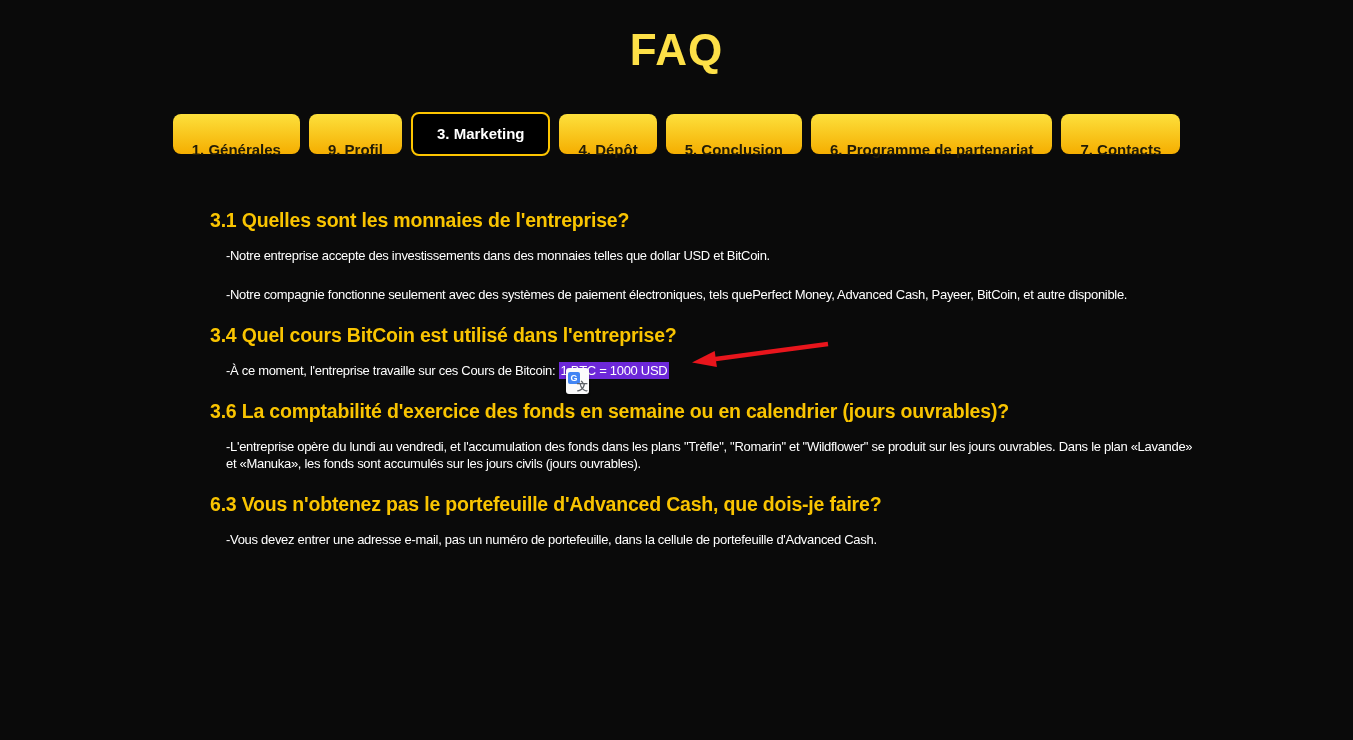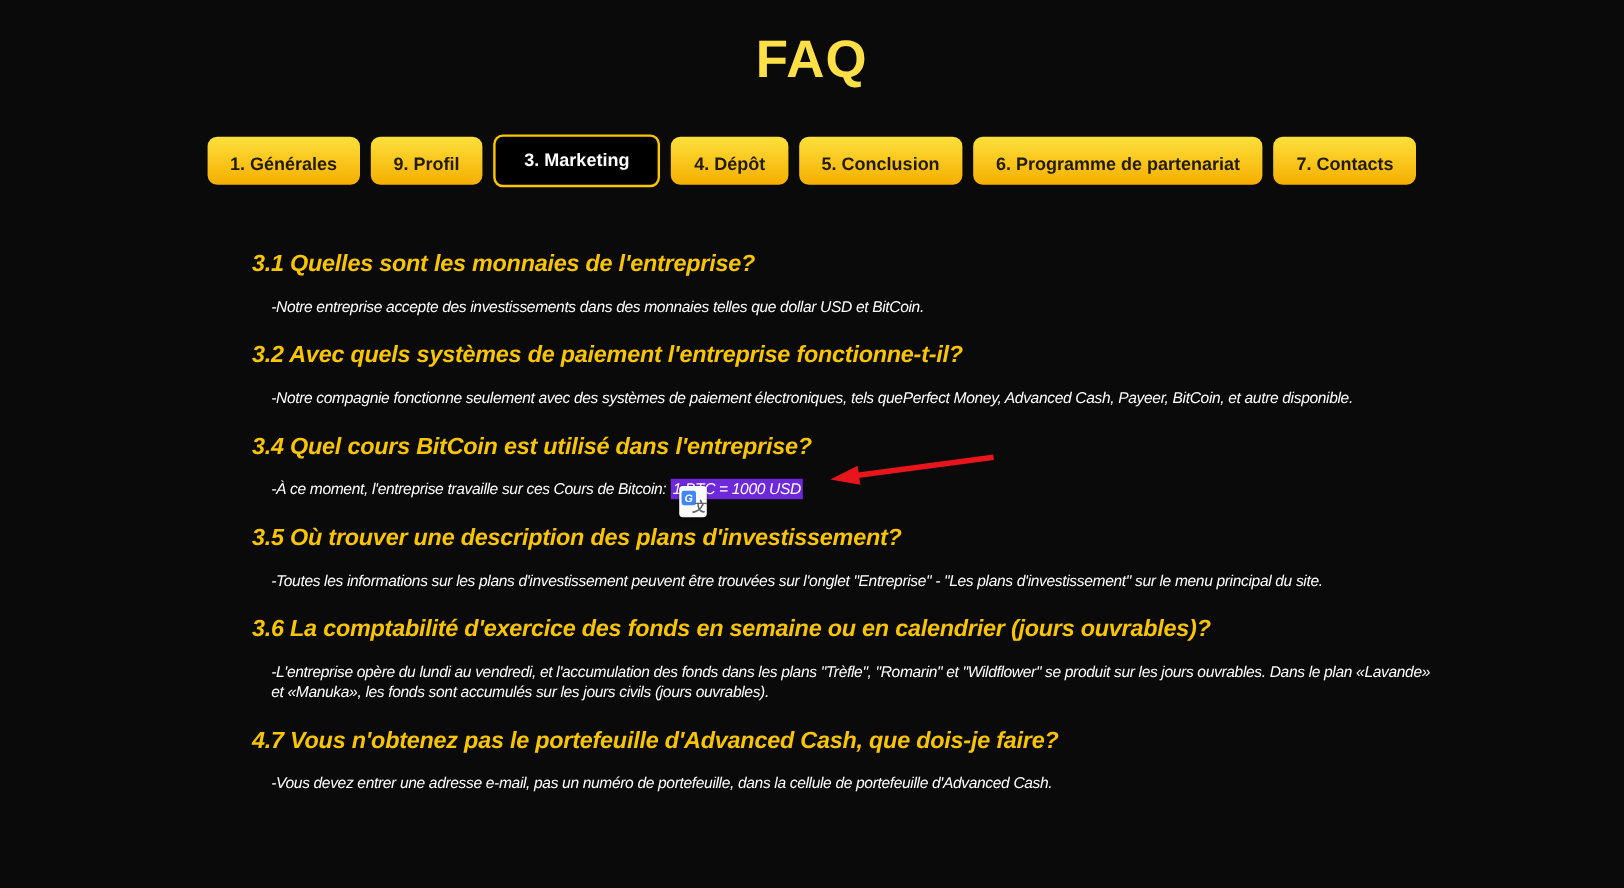--- a/index.html
+++ b/index.html
@@ -29,21 +29,21 @@
     align-items: center;
     gap: 9px;
     margin-top: 37px;
     height: 46px;
   }
   .tab {
     background: linear-gradient(180deg, #fde03c 0%, #f5ae00 100%);
     color: #211b07;
     font-weight: bold;
     font-size: 15px;
-    padding: 4px 19px;
+    padding: 16px 19px;
     height: 40px;
     line-height: 40px;
     border-radius: 8px;
     border: none;
     font-family: "Liberation Sans", sans-serif;
     cursor: pointer;
     white-space: nowrap;
   }
   .tab.active {
     background: #000000;
@@ -53,21 +53,20 @@
     line-height: 40px;
     padding: 0 24px;
   }
   .content {
     width: 1002px;
     margin: 53px 0 0 210px;
   }
   .faq-section {
     margin-bottom: 22px;
     position: relative;
-    font-style: italic;
   }
   .faq-q {
     color: #f9c401;
     font-size: 19.5px;
     font-weight: bold;
     margin: 0 0 5px 0;
     line-height: 21px;
     letter-spacing: -0.2px;
   }
   .faq-a {
@@ -139,48 +138,43 @@
 </div>
 
 <div class="content">
 
   <div class="faq-section">
     <h3 class="faq-q">3.1 Quelles sont les monnaies de l'entreprise?</h3>
     <p class="faq-a">-Notre entreprise accepte des investissements dans des monnaies telles que dollar USD et BitCoin.</p>
   </div>
 
   <div class="faq-section">
-    <h3 class="faq-q">3.2 Avec quels systèmes de paiement l'entreprise fonctionne-t-il?</h3>
     <p class="faq-a">-Notre compagnie fonctionne seulement avec des systèmes de paiement électroniques, tels quePerfect Money, Advanced Cash, Payeer, BitCoin, et autre disponible.</p>
   </div>
 
   <div class="faq-section">
   </div>
 
   <div class="faq-section">
     <h3 class="faq-q">3.4 Quel cours BitCoin est utilisé dans l'entreprise?</h3>
     <p class="faq-a"><span>-À ce moment, l'entreprise travaille sur ces Cours de Bitcoin: </span><span class="selection-hl">1 BTC = 1000 USD</span></p>
     <svg class="annotation-arrow" width="160" height="34" viewBox="0 0 160 34">
       <line x1="34" y1="24.5" x2="150" y2="9" stroke="#e8151c" stroke-width="4.5"></line>
       <polygon points="14,27.5 36.7,16.1 38.9,31.9" fill="#e8151c"></polygon>
     </svg>
     <div class="gt-icon">
       <span class="gt-g">G</span>
       <span class="gt-char">文</span>
     </div>
   </div>
 
-  <div class="faq-section">
-    <h3 class="faq-q">3.5 Où trouver une description des plans d'investissement?</h3>
-    <p class="faq-a">-Toutes les informations sur les plans d'investissement peuvent être trouvées sur l'onglet "Entreprise" - "Les plans d'investissement" sur le menu principal du site.</p>
-  </div>
 
   <div class="faq-section">
     <h3 class="faq-q">3.6 La comptabilité d'exercice des fonds en semaine ou en calendrier (jours ouvrables)?</h3>
     <p class="faq-a">-L'entreprise opère du lundi au vendredi, et l'accumulation des fonds dans les plans "Trèfle", "Romarin" et "Wildflower" se produit sur les jours ouvrables. Dans le plan «Lavande» et «Manuka», les fonds sont accumulés sur les jours civils (jours ouvrables).</p>
   </div>
 
   <div class="faq-section">
-    <h3 class="faq-q">4.7 Vous n'obtenez pas le portefeuille d'Advanced Cash, que dois-je faire?</h3>
+    <h3 class="faq-q">6.3 Vous n'obtenez pas le portefeuille d'Advanced Cash, que dois-je faire?</h3>
     <p class="faq-a">-Vous devez entrer une adresse e-mail, pas un numéro de portefeuille, dans la cellule de portefeuille d'Advanced Cash.</p>
   </div>
 
 </div>
 
 </body></html>

